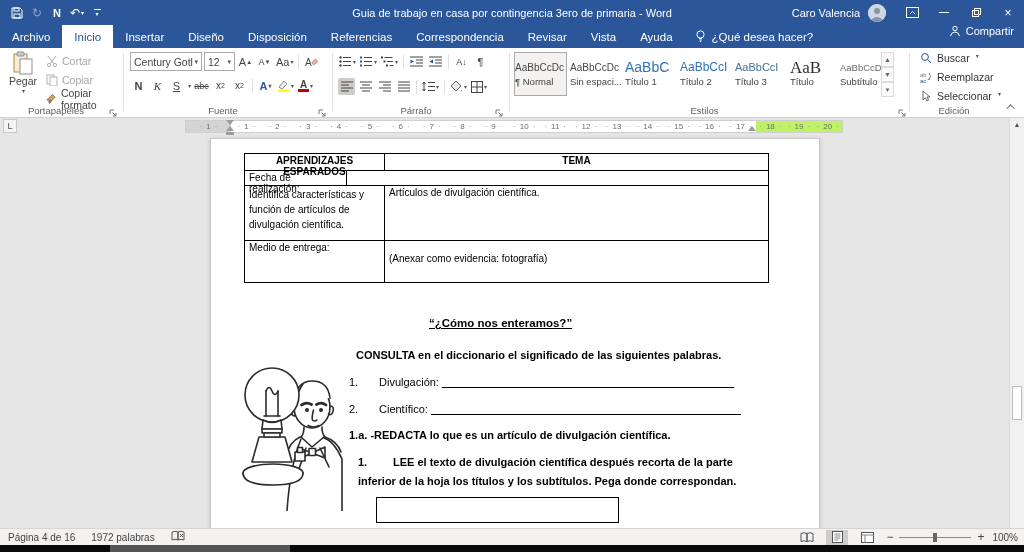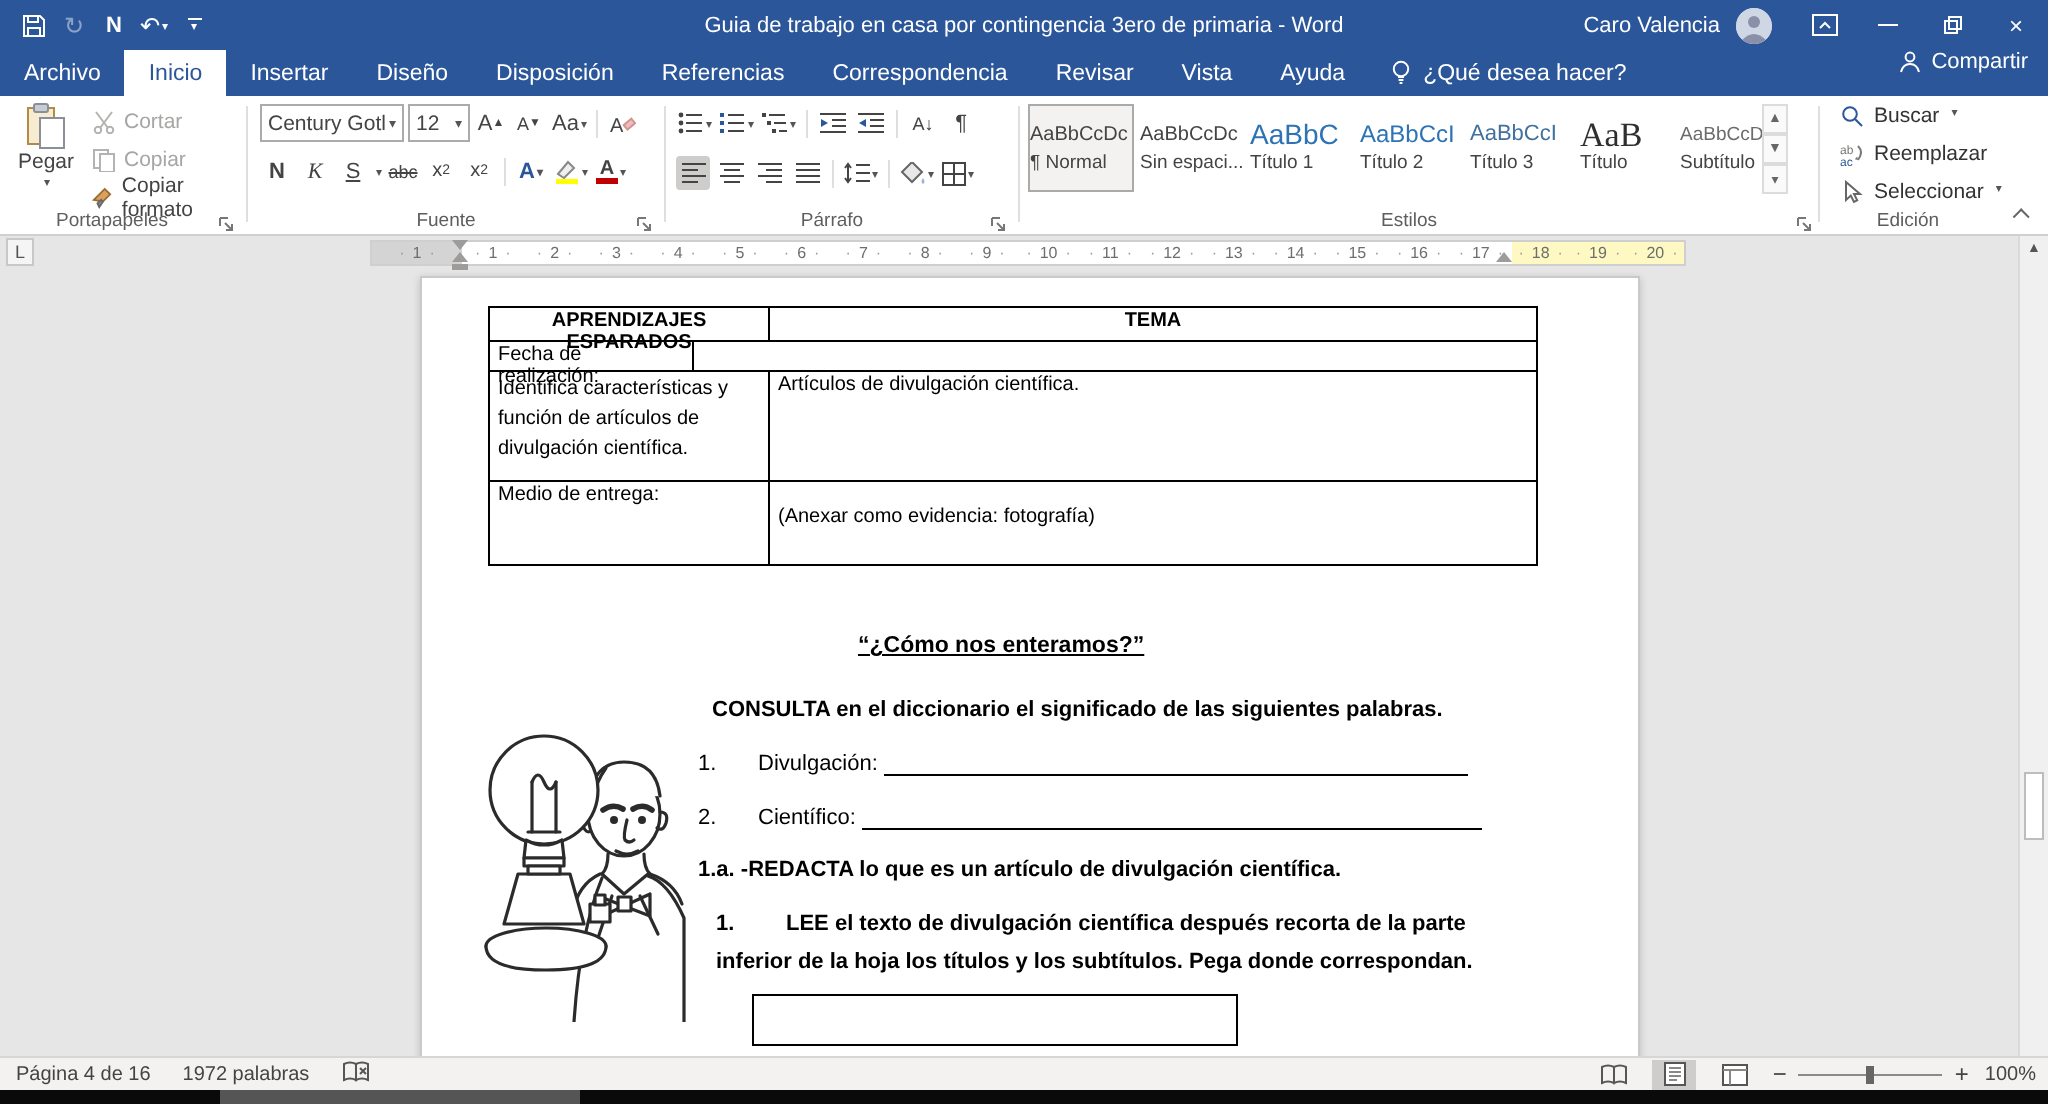--- a/index.html
+++ b/index.html
@@ -72,21 +72,21 @@
 
   .collapse{position:absolute;left:1006px;bottom:4px;width:12px;height:12px;display:flex;align-items:center;justify-content:center}
   .collapse i{display:block;width:6px;height:6px;border-left:1.5px solid #666;border-top:1.5px solid #666;transform:rotate(45deg) translateY(2px)}
 
   
   .rulerrow{position:absolute;left:0;top:118px;width:1024px;height:17px;background:#e6e6e6;z-index:5}
   .tabsel{position:absolute;left:3px;top:1px;width:14px;height:14px;background:#f5f5f5;border:1px solid #c8c8c8;font-size:9px;color:#555;display:flex;align-items:center;justify-content:center}
   .ruler{position:absolute;left:185px;top:2px;width:658px;height:13px;display:flex;background:#d4d4d4;border:1px solid #cfcfcf}
   .rz-left{width:45px;display:flex;align-items:center;justify-content:flex-end;background:#d4d4d4}
   .rz-mid{width:525px;background:#fff;display:flex}
-  .rz-right{flex:1;background:#fef9c3;display:flex}
+  .rz-right{flex:1;background:#bef264;display:flex}
   .rcell{flex:1;display:flex;align-items:center;justify-content:center;gap:4px;font-size:8px;color:#6e6e6e}
   .rcell::before,.rcell::after{content:"\00b7";color:#9a9a9a;font-size:8px}
   .mk{position:absolute;width:0;height:0;border-left:4px solid transparent;border-right:4px solid transparent}
   .mk-down{left:226px;top:2px;border-top:5px solid #9e9c9a}
   .mk-up{left:226px;top:8px;border-bottom:5px solid #9e9c9a}
   .mk-box{position:absolute;left:226px;top:14px;width:8px;height:3px;background:#9e9c9a}
   .mk-right{left:748px;top:8px;border-bottom:5px solid #9e9c9a}
 
   
   .docarea{position:absolute;left:0;top:135px;width:1009px;height:393px;background:#e6e6e6;overflow:hidden;z-index:4}

